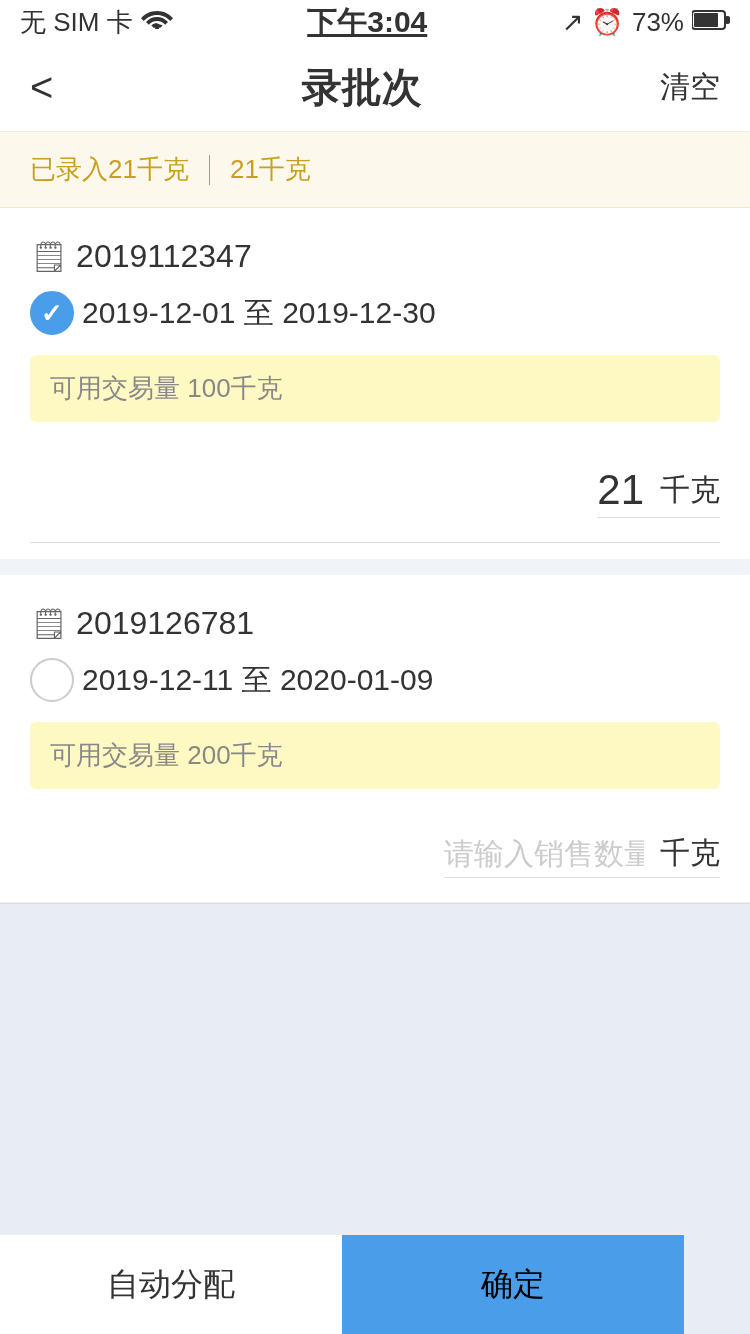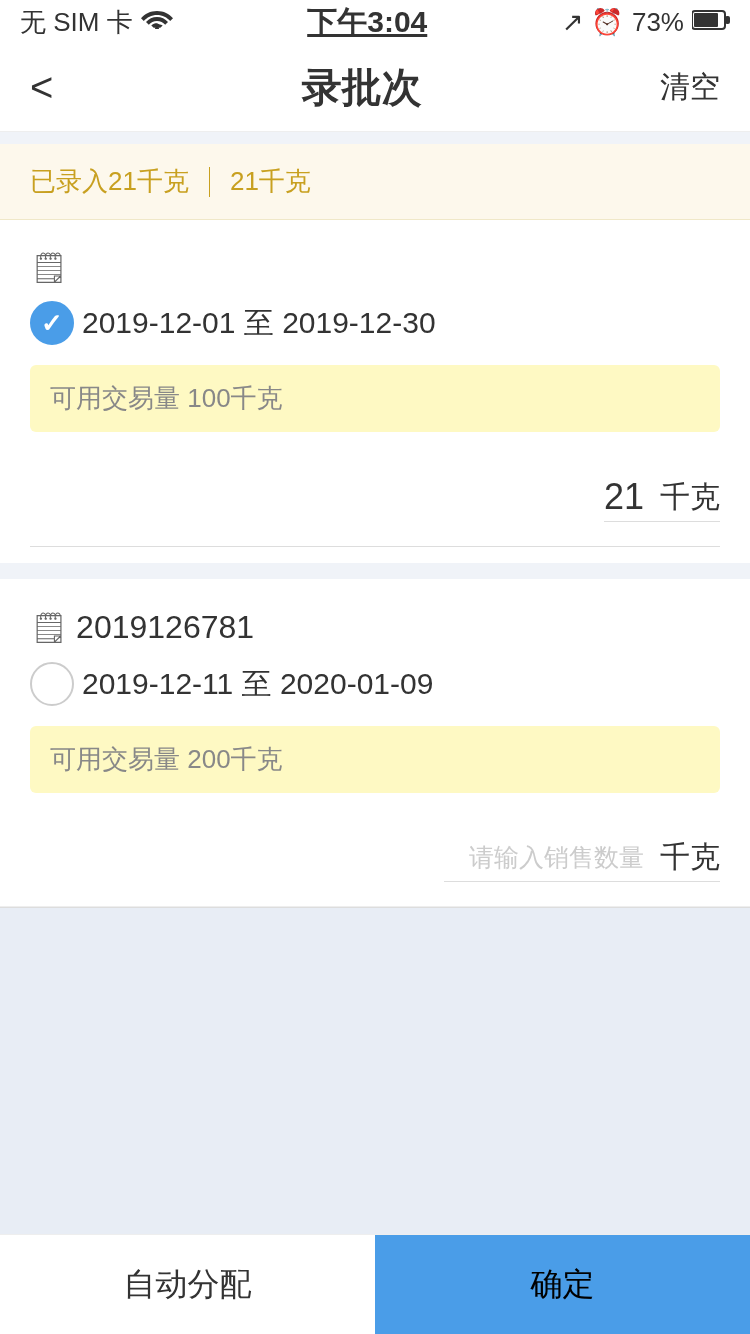--- a/index.html
+++ b/index.html
@@ -70,21 +70,20 @@
     }
 
     
     .info-bar {
       background: #fdf8ec;
       padding: 20px 30px;
       display: flex;
       align-items: center;
       gap: 20px;
       border-bottom: 1px solid #f0e8c8;
-      margin-top: 12px;
     }
     .info-bar-item {
       font-size: 26px;
       color: #c8a020;
     }
     .info-bar-divider {
       width: 1px;
       height: 30px;
       background: #c8a020;
     }
@@ -184,41 +183,41 @@
       border-bottom: 1px solid #eee;
     }
     .input-unit {
       font-size: 30px;
       color: #333;
     }
     .input-field {
       border: none;
       outline: none;
       background: transparent;
-      font-size: 25px;
+      font-size: 30px;
       color: #333;
       text-align: right;
       width: 200px;
     }
     .input-field::placeholder {
       color: #ccc;
     }
 
     
     .bottom-spacer {
       flex: 1;
       background: #e8edf5;
       min-height: 480px;
     }
 
     
     .bottom-bar {
       position: fixed;
       bottom: 0;
-      width: 750px;
+      width: 684px;
       height: 100px;
       display: flex;
       background: #fff;
       border-top: 1px solid #eee;
     }
     .btn-auto {
       flex: 1;
       display: flex;
       align-items: center;
       justify-content: center;
@@ -295,32 +294,33 @@
 <div class="info-bar">
   <span class="info-bar-item">已录入21千克</span>
   <div class="info-bar-divider"></div>
   <span class="info-bar-item">21千克</span>
 </div>
 
 <div class="batch-card">
   <div class="batch-card-inner">
     <div class="batch-id-row">
       <span class="batch-icon">🗒</span>
+      <span class="batch-id">2019112347</span>
     </div>
     <div class="batch-date-row">
       <div class="radio-circle checked"></div>
       <span class="batch-date">2019-12-01 至 2019-12-30</span>
     </div>
     <div class="batch-available">可用交易量 100千克</div>
   </div>
   <div style="height:20px;background:#fff;"></div>
 
   <div class="quantity-row">
     <div class="underline-container" style="display:flex;align-items:center;gap:16px;">
-      <span style="font-size:36px;font-weight:500;color:#333;">21</span>
+      <span style="font-size:42px;font-weight:500;color:#333;">21</span>
       <span style="font-size:30px;color:#333;">千克</span>
     </div>
   </div>
   <div style="height:1px;background:#ddd;margin:0 30px;"></div>
   <div style="height:16px;background:#fff;"></div>
 </div>
 
 <div class="section-divider"></div>
 
 <div class="batch-card-2">

